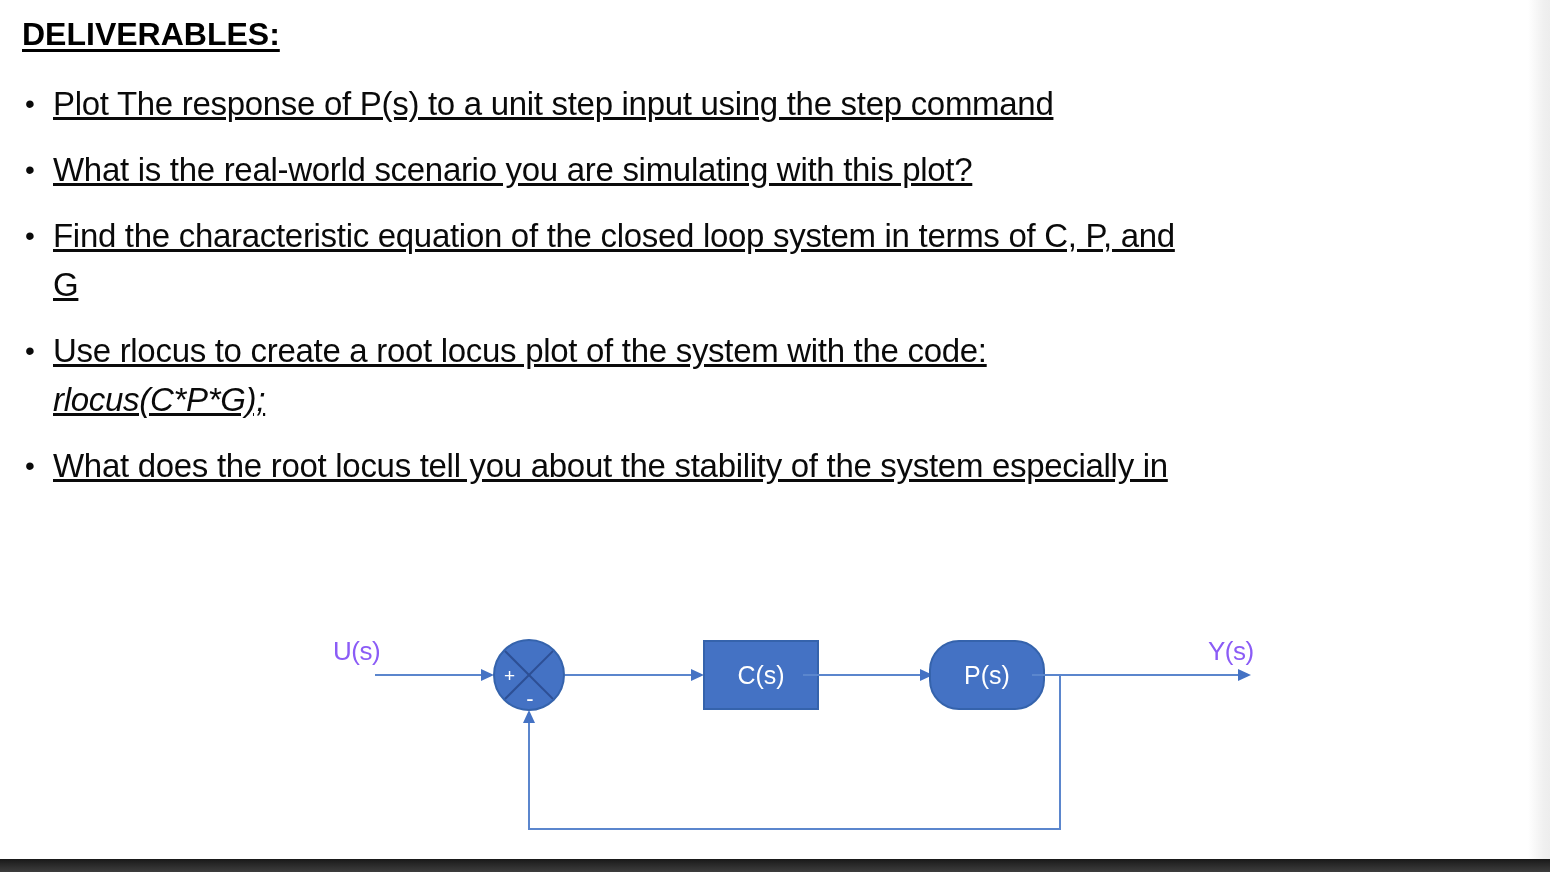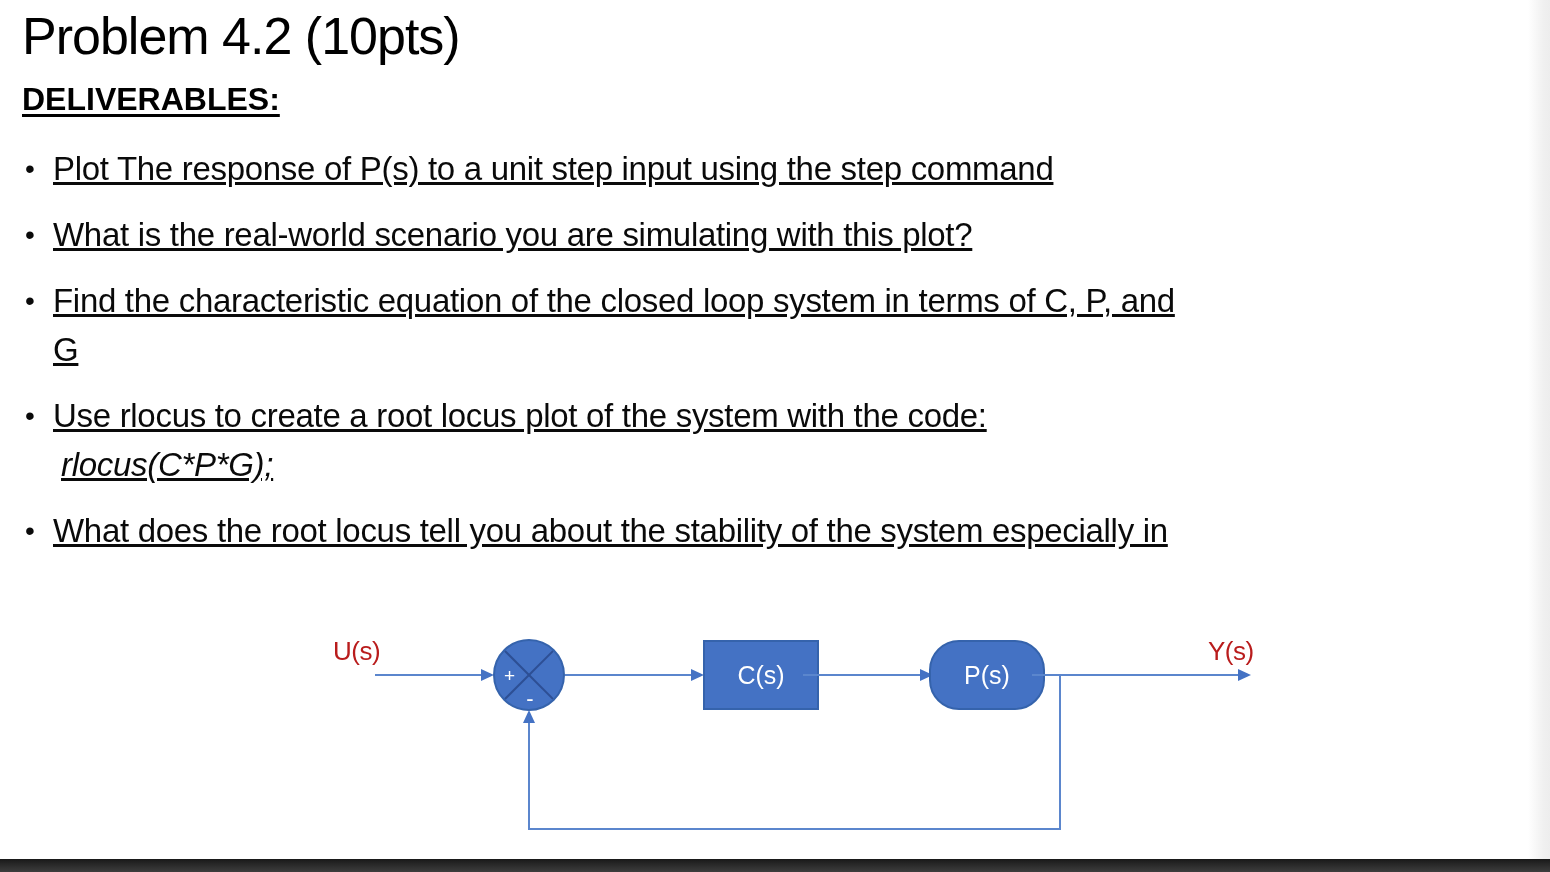--- a/index.html
+++ b/index.html
@@ -53,28 +53,28 @@
     font-size: 33px;
     line-height: 49px;
     letter-spacing: -0.3px;
   }
   ul.bullets .marker {
     width: 28px;
     flex: 0 0 28px;
     font-size: 28px;
   }
   ul.bullets .btext { flex: 1; text-decoration: underline; }
-  .code-line { font-style: italic; margin-left: 8px; }
+  .code-line { font-style: italic; }
 
   
   .diagram { position: absolute; left: 0; top: 0; width: 1550px; height: 872px; }
   .dg-label {
     position: absolute;
     font-size: 26px;
-    color: #b91c1c;
+    color: #8b5cf6;
     letter-spacing: -0.5px;
   }
   .hline { position: absolute; height: 2px; background: #5b86cd; }
   .vline { position: absolute; width: 2px; background: #5b86cd; }
   .ah-right {
     position: absolute; width: 0; height: 0;
     border-top: 6px solid transparent;
     border-bottom: 6px solid transparent;
     border-left: 13px solid #4472c4;
   }
@@ -132,21 +132,20 @@
     width: 1550px; height: 13px;
     background: linear-gradient(180deg, #181818 0%, #262626 35%, #3d3d3d 100%);
   }
 </style>
 </head>
 <body>
 
 <div class="page">
 
   <div class="content">
-    <h1 class="title">Problem 4.2 (10pts)</h1>
     <h2 class="heading">DELIVERABLES:</h2>
 
     <ul class="bullets">
       <li>
         <span class="marker">•</span>
         <div class="btext">
           <span>Plot The response of P(s) to a unit step input using the step command</span>
         </div>
       </li>
       <li>

